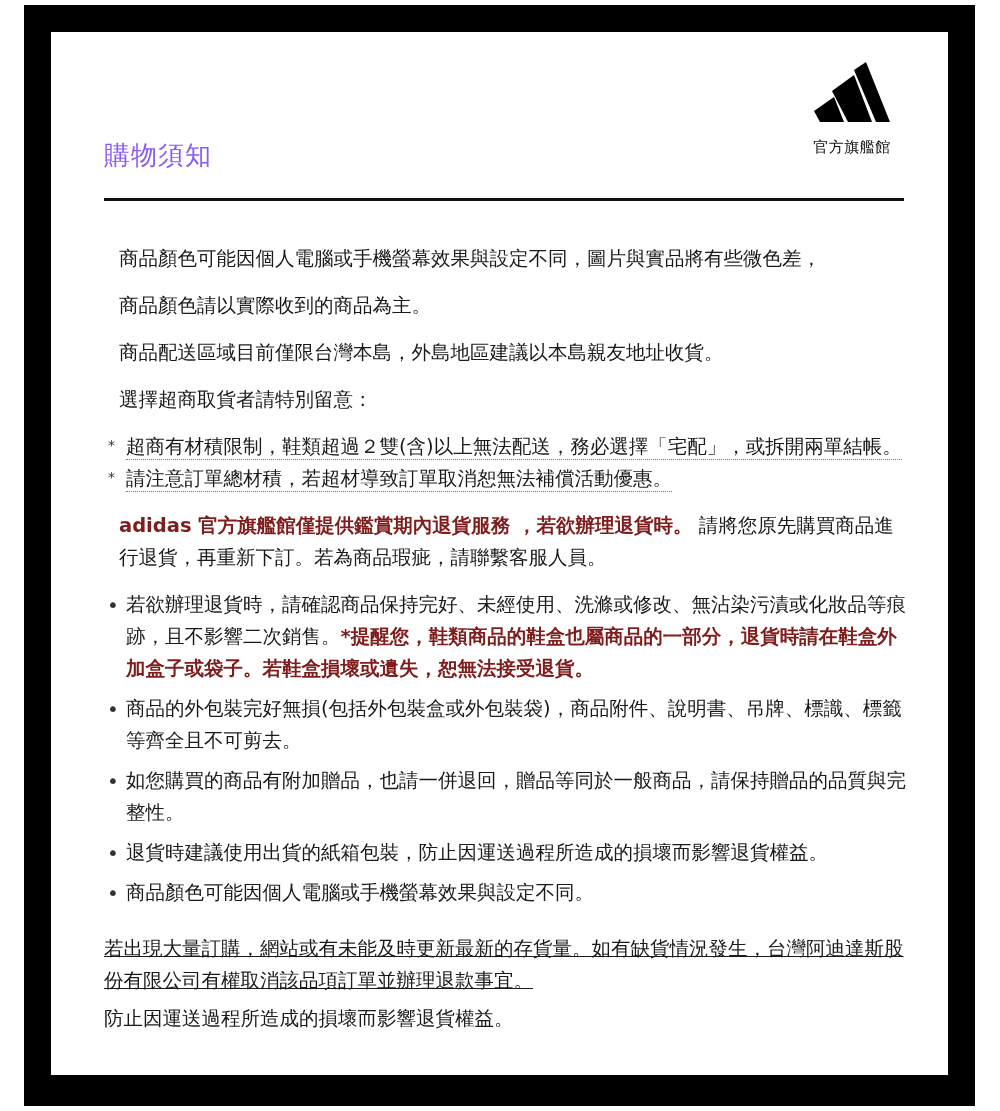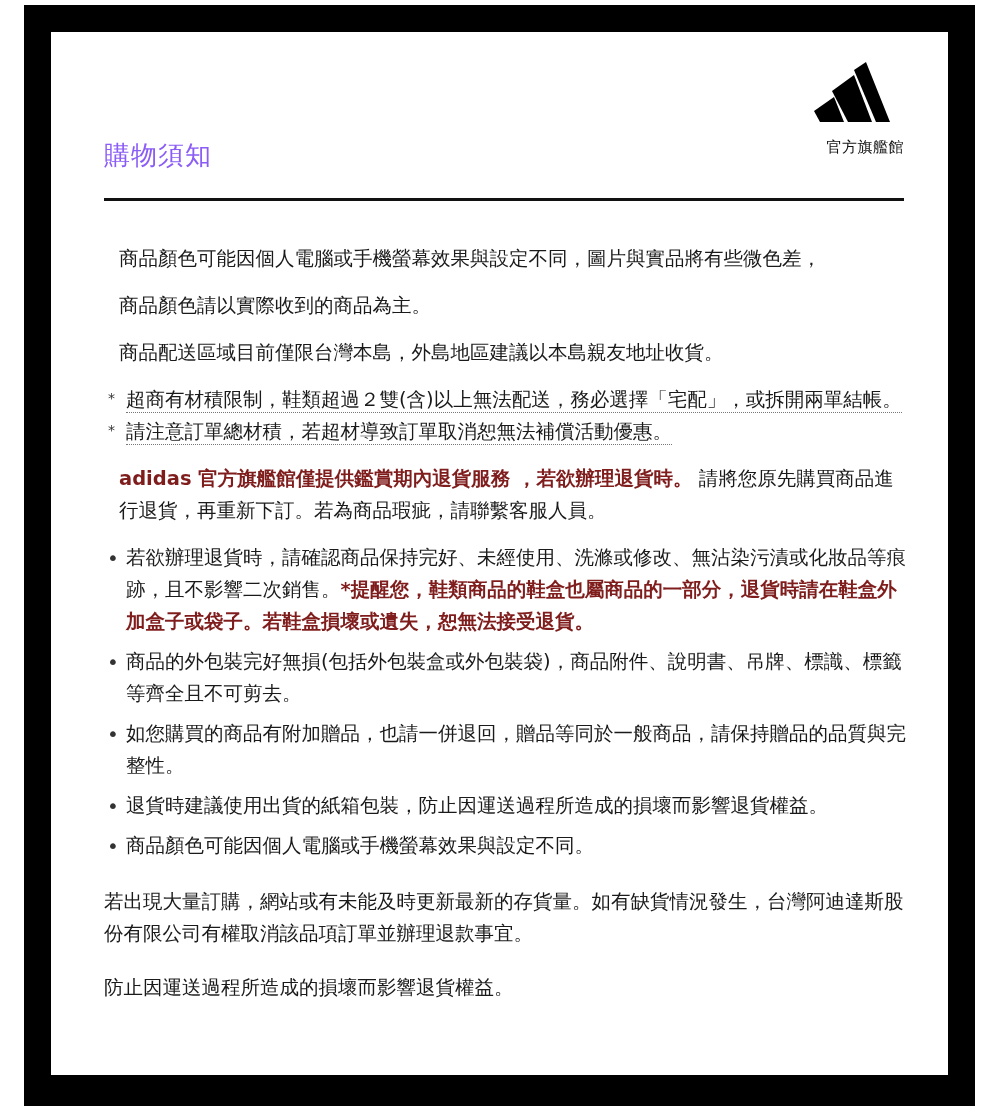--- a/index.html
+++ b/index.html
@@ -17,21 +17,21 @@
     }
     .title {
       position: absolute; left: 104px; top: 138px;
       font-size: 26px; font-weight: 500; letter-spacing: 1px; color: #8b5cf6;
     }
     .logo {
       position: absolute; left: 800px; top: 62px; width: 104px; height: 100px;
     }
     .logo svg { position: absolute; left: 14px; top: 0; }
     .logo .store {
-      position: absolute; left: 0; top: 76px; width: 104px; text-align: right;
+      position: absolute; left: 0; top: 76px; width: 104px; text-align: center;
       font-size: 15px; letter-spacing: 0.5px; color: #111; white-space: nowrap;
     }
     .rule {
       position: absolute; left: 104px; top: 198px; width: 800px; height: 3px; background: #111;
     }
     .content {
       position: absolute; left: 104px; top: 228px; width: 806px;
       font-size: 19.5px; line-height: 32px; color: #1a1a1a;
     }
     .para { margin-bottom: 14px; }
@@ -74,20 +74,21 @@
 
 <div class="content">
 
   <div class="para">
     <p>商品顏色可能因個人電腦或手機螢幕效果與設定不同，圖片與實品將有些微色差，</p>
     <p>商品顏色請以實際收到的商品為主。</p>
   </div>
 
   <div class="para">
     <p>商品配送區域目前僅限台灣本島，外島地區建議以本島親友地址收貨。</p>
+    <p>選擇超商取貨者請特別留意：</p>
     <ul class="star-list">
       <li>
         <span class="mark">*</span>
         <span class="dotted">超商有材積限制，鞋類超過２雙(含)以上無法配送，務必選擇「宅配」，或拆開兩單結帳。</span>
       </li>
       <li>
         <span class="mark">*</span>
         <span class="dotted">請注意訂單總材積，若超材導致訂單取消恕無法補償活動優惠。</span>
       </li>
     </ul>
@@ -114,15 +115,15 @@
       </li>
       <li>
         <span class="mark">•</span>
         <span>商品顏色可能因個人電腦或手機螢幕效果與設定不同。</span>
       </li>
     </ul>
   </div>
 
   <div class="gap"></div>
 
-  <p style="margin-bottom:22px;">若出現大量訂購，網站或有未能及時更新最新的存貨量。如有缺貨情況發生，台灣阿迪達斯股份有限公司有權取消該品項訂單並辦理退款事宜。</p>
+  <p style="margin-bottom:6px;text-decoration:underline;">若出現大量訂購，網站或有未能及時更新最新的存貨量。如有缺貨情況發生，台灣阿迪達斯股份有限公司有權取消該品項訂單並辦理退款事宜。</p>
   <p>防止因運送過程所造成的損壞而影響退貨權益。</p>
 </div>
 
 </body></html>

